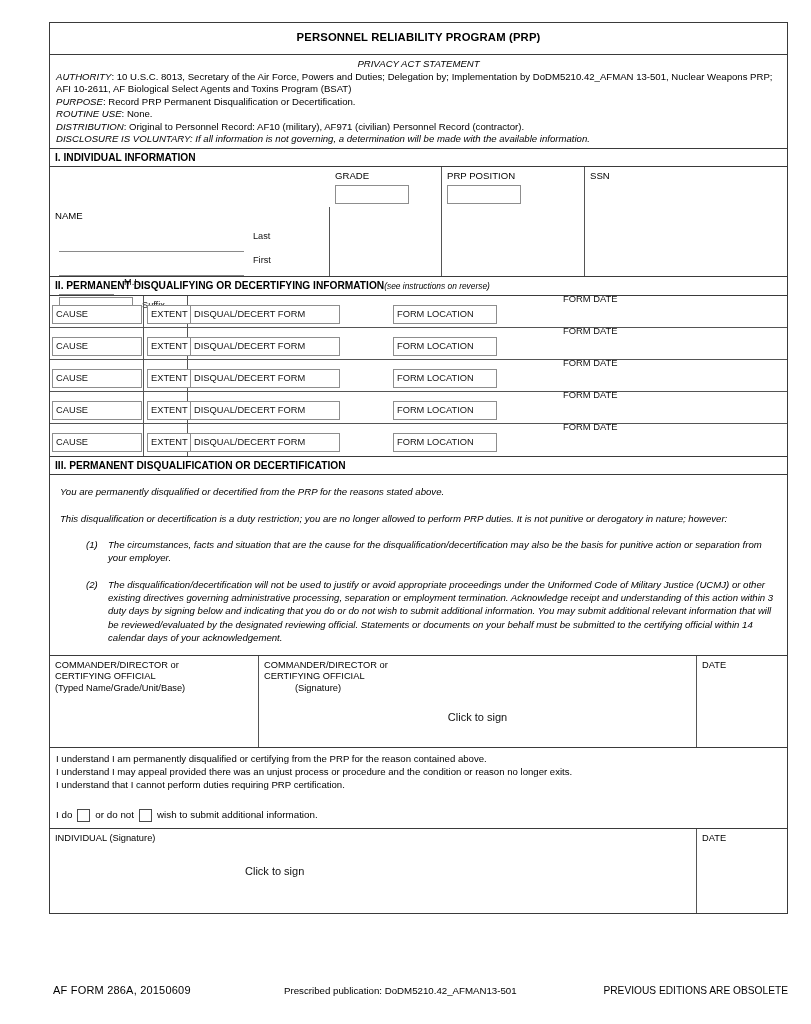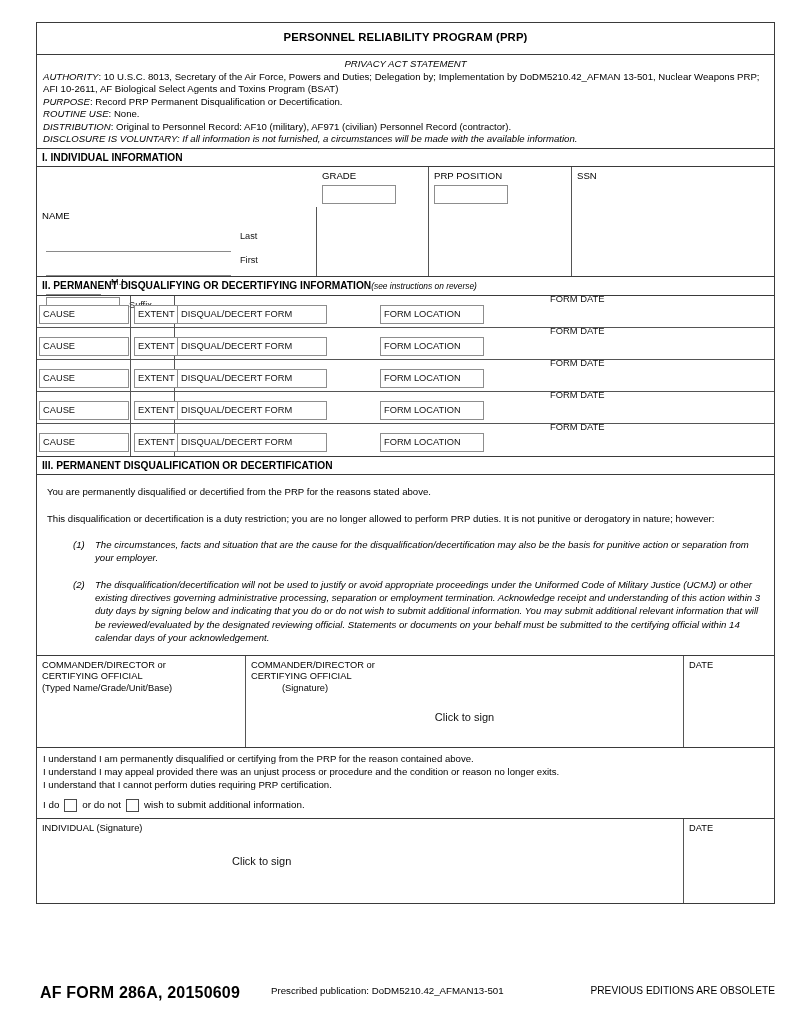--- a/index.html
+++ b/index.html
@@ -11,21 +11,21 @@
     width: 811px;
     height: 1024px;
     font-family: "Liberation Sans", sans-serif;
     color: #000000;
     position: relative;
     overflow: hidden;
   }
 
   .page {
     position: absolute;
-    left: 0; top: 0;
+    left: 13px; top: 0;
     width: 667px;
     height: 1024px;
   }
 
   
   .form-frame {
     position: absolute;
     left: 36px;
     top: 22px;
     width: 739px;
@@ -169,20 +169,21 @@
     color: #111;
   }
 
   
   .sec3-body {
     padding: 10px 10px 10px 10px;
     border-bottom: 1.5px solid #3a3a3a;
   }
   .s3-p {
     font-size: 9.6px;
+    font-style: italic;
     line-height: 13.2px;
     margin: 0 0 13px 0;
   }
   .s3-num {
     display: flex;
     margin: 0 0 13px 0;
     padding-left: 26px;
   }
   .s3-num .marker {
     font-size: 9.6px;
@@ -231,21 +232,21 @@
   .ack-block {
     border-bottom: 1.5px solid #3a3a3a;
     padding: 4px 6px 6px 6px;
   }
   .ack-line {
     font-size: 9.6px;
     line-height: 13.2px;
   }
   .ack-choice {
     font-size: 9.8px;
-    margin-top: 7px;
+    margin-top: 17px;
     display: flex;
     align-items: center;
     line-height: 14px;
   }
   .cbox {
     display: inline-block;
     width: 13px;
     height: 13px;
     border: 1.3px solid #4a4a4a;
     background: #fff;
@@ -268,22 +269,22 @@
     position: absolute;
     left: 36px;
     top: 984px;
     width: 739px;
     height: 20px;
   }
   .ft-left {
     position: absolute;
     left: 4px;
     top: 0;
-    font-size: 16px;
-    font-weight: bold;
+    font-size: 11px;
+    font-weight: normal;
     letter-spacing: 0.2px;
   }
   .ft-mid {
     position: absolute;
     left: 235px;
     top: 1px;
     font-size: 9.7px;
   }
   .ft-right {
     position: absolute;
@@ -302,21 +303,21 @@
     <div class="title-block">
       <div class="title-line">PERSONNEL RELIABILITY PROGRAM (PRP)</div>
     </div>
 
     <div class="privacy-block">
       <div class="pa-head">PRIVACY ACT STATEMENT</div>
       <div class="pa-line"><span class="lbl">AUTHORITY</span><span class="val">: 10 U.S.C. 8013, Secretary of the Air Force, Powers and Duties; Delegation by; Implementation by DoDM5210.42_AFMAN 13-501, Nuclear Weapons PRP; AFI 10-2611, AF Biological Select Agents and Toxins Program (BSAT)</span></div>
       <div class="pa-line"><span class="lbl">PURPOSE</span><span class="val">: Record PRP Permanent Disqualification or Decertification.</span></div>
       <div class="pa-line"><span class="lbl">ROUTINE USE</span><span class="val">: None.</span></div>
       <div class="pa-line"><span class="lbl">DISTRIBUTION</span><span class="val">: Original to Personnel Record:  AF10 (military), AF971 (civilian) Personnel Record (contractor).</span></div>
-      <div class="pa-line"><span class="lbl">DISCLOSURE IS VOLUNTARY</span><span class="lbl">: If all information is not furnished, a circumstances will be made with the available information.</span></div>
+      <div class="pa-line"><span class="lbl">DISCLOSURE IS VOLUNTARY</span><span class="lbl">: If all information is not governing, a determination will be made with the available information.</span></div>
     </div>
 
     <div class="section-head">I.  INDIVIDUAL INFORMATION</div>
 
     <div class="sec1-row">
 
       <div class="sec1-cell c-name">
         <div class="cell-label">NAME</div>
         <div class="name-area">
           <span class="nm-tag" style="left:203px; top:24px;">Last</span>

